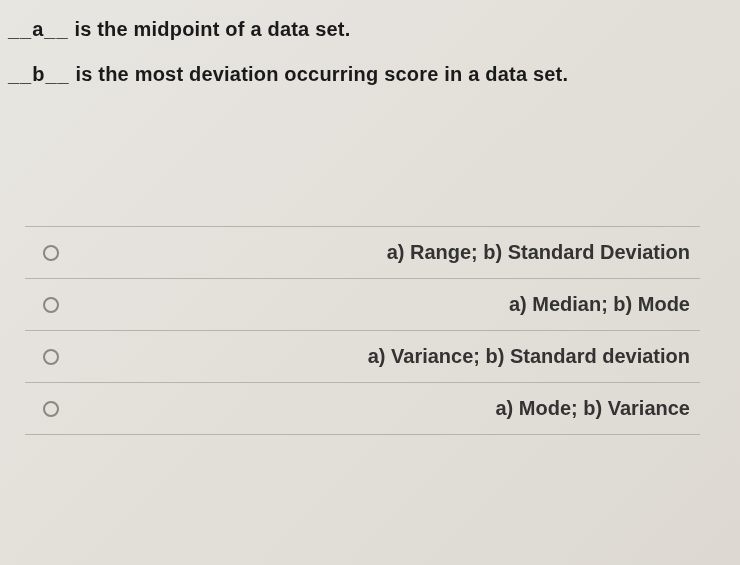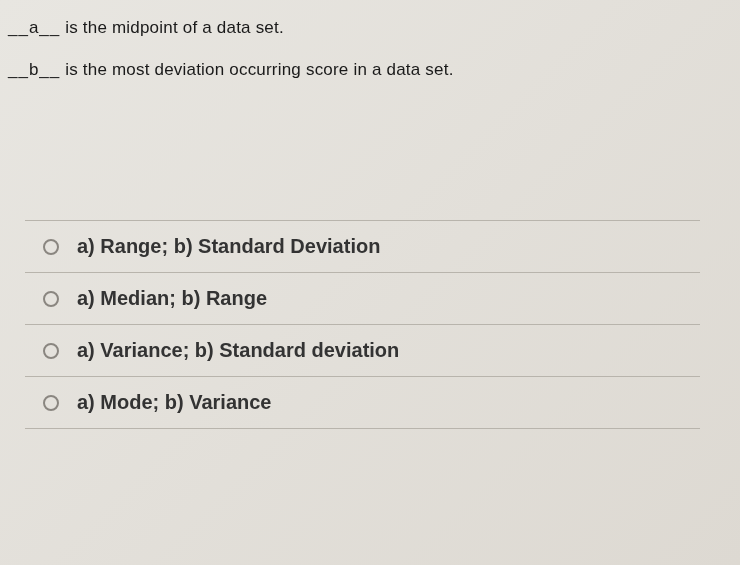--- a/index.html
+++ b/index.html
@@ -14,40 +14,41 @@
       font-family: Arial, Helvetica, sans-serif;
       color: #2a2a2a;
       padding: 18px 30px 0 0;
       overflow: hidden;
     }
     .question-area {
       padding-left: 8px;
       margin-bottom: 140px;
     }
     .question-line {
-      font-size: 17px;
-      font-weight: 400;
+      font-size: 20px;
+      font-weight: 700;
       color: #1a1a1a;
       margin-bottom: 22px;
       letter-spacing: 0.2px;
     }
     .blank-prefix {
       letter-spacing: 1px;
     }
     .options-area {
       margin-left: 25px;
       margin-right: 10px;
       border-top: 1px solid #b8b4ac;
     }
     .option-row {
       display: flex;
       align-items: center;
       padding: 14px 10px 14px 18px;
       border-bottom: 1px solid #b8b4ac;
       cursor: pointer;
+      justify-content: space-between;
     }
     .radio-circle {
       width: 16px;
       height: 16px;
       border: 2px solid #8a8680;
       border-radius: 50%;
       margin-right: 18px;
       flex-shrink: 0;
       background: transparent;
     }
@@ -69,21 +70,21 @@
   </div>
 </div>
 
 <div class="options-area">
   <div class="option-row">
     <span class="radio-circle"></span>
     <span class="option-label">a) Range; b) Standard Deviation</span>
   </div>
   <div class="option-row">
     <span class="radio-circle"></span>
-    <span class="option-label">a) Median; b) Range</span>
+    <span class="option-label">a) Median; b) Mode</span>
   </div>
   <div class="option-row">
     <span class="radio-circle"></span>
     <span class="option-label">a) Variance; b) Standard deviation</span>
   </div>
   <div class="option-row">
     <span class="radio-circle"></span>
     <span class="option-label">a) Mode; b) Variance</span>
   </div>
 </div>

